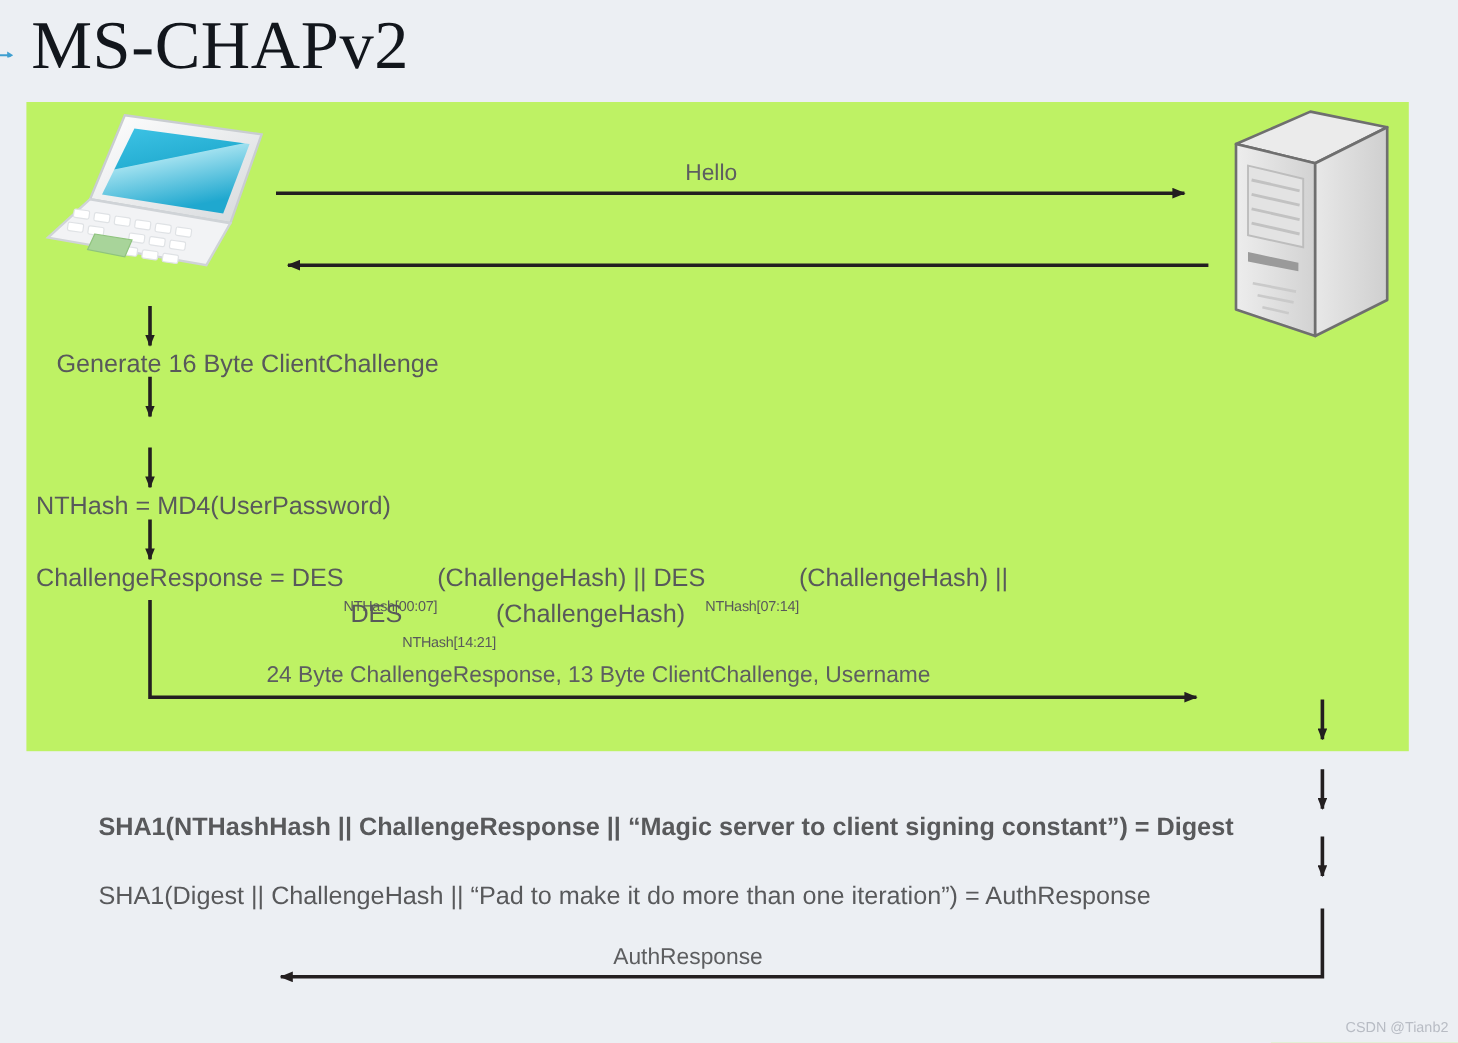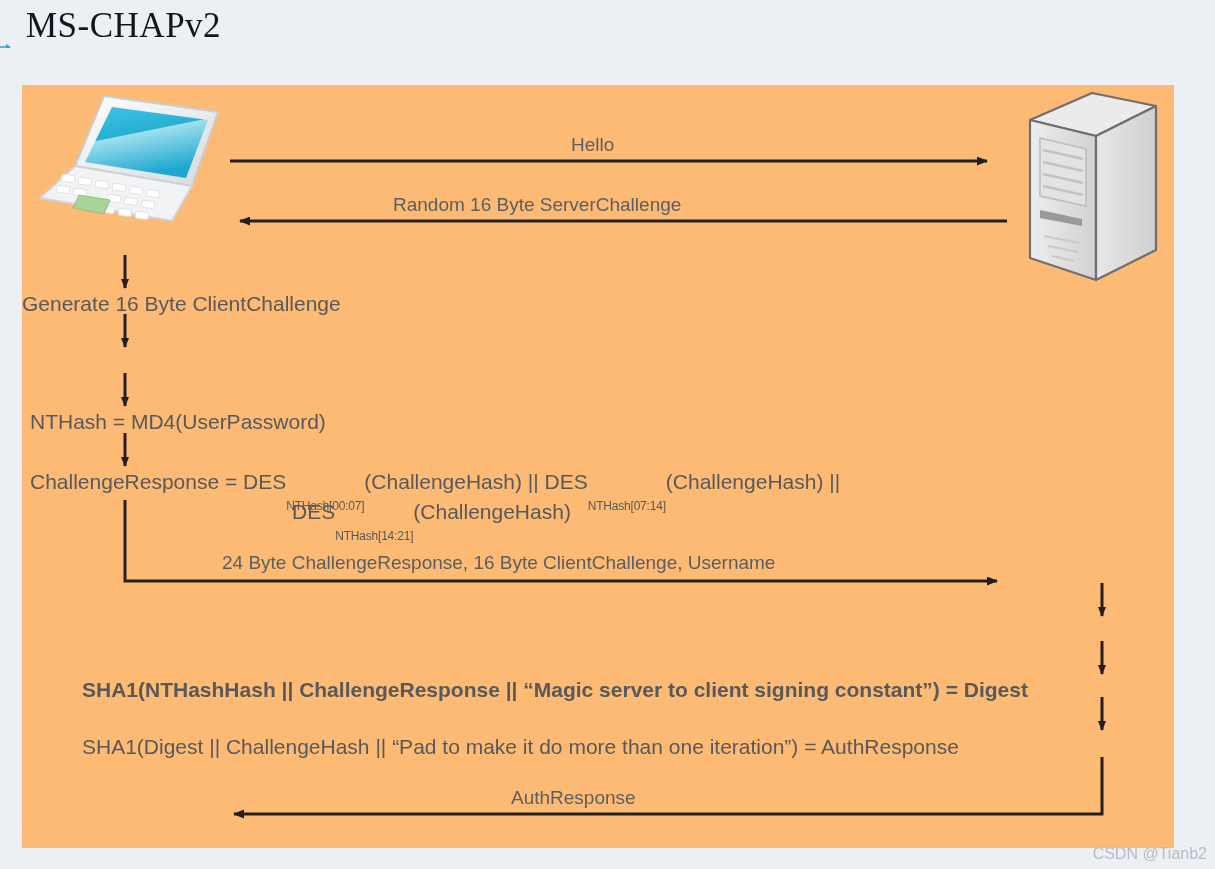--- a/index.html
+++ b/index.html
@@ -22,34 +22,34 @@
     top: 38px;
     width: 14px;
     height: 10px;
     overflow: hidden;
   }
   #slide-title {
     position: absolute;
     left: 26px;
     top: 6px;
     font-family: "Liberation Serif", serif;
-    font-size: 35px;
+    font-size: 57px;
     color: #12161c;
     letter-spacing: 0.5px;
     white-space: nowrap;
   }
 
   
   #diagram-panel {
     position: absolute;
     left: 22px;
     top: 85px;
     width: 1152px;
-    height: 763px;
-    background: #fdba74;
+    height: 541px;
+    background: #bef264;
   }
 
   
   #laptop-icon {
     position: absolute;
     left: 10px;
     top: 5px;
     width: 210px;
     height: 140px;
   }
@@ -93,21 +93,21 @@
     top: 21px;
     letter-spacing: -0.2px;
     text-align: center;
   }
 
   
   #watermark {
     position: absolute;
     right: 8px;
     bottom: 6px;
-    font-size: 16px;
+    font-size: 12px;
     color: #b8bcc4;
     font-family: "Liberation Sans", sans-serif;
     white-space: nowrap;
   }
 </style>
 </head>
 <body>
 
 <div id="slide-bullet">
   <svg width="14" height="10" viewBox="0 0 14 10">
@@ -221,25 +221,24 @@
 
       <line x1="1080" y1="498" x2="1080" y2="531" marker-end="url(#ah)"></line>
       <line x1="1080" y1="556" x2="1080" y2="589" marker-end="url(#ah)"></line>
       <line x1="1080" y1="612" x2="1080" y2="645" marker-end="url(#ah)"></line>
 
       <path d="M1080 672 L1080 729 L212 729" marker-end="url(#ahs)"></path>
     </g>
   </svg>
 
   <div class="lbl msg" style="left:549px; top:50px;">Hello</div>
-  <div class="lbl msg" style="left:371px; top:110px;">Random 16 Byte ServerChallenge</div>
-  <div class="lbl msg" style="left:200px; top:468px;">24 Byte ChallengeResponse, 16 Byte ClientChallenge, Username</div>
+  <div class="lbl msg" style="left:200px; top:468px;">24 Byte ChallengeResponse, 13 Byte ClientChallenge, Username</div>
   <div class="lbl msg" style="left:489px; top:703px;">AuthResponse</div>
 
-  <div class="lbl step" style="left:0; top:208px;">Generate 16 Byte ClientChallenge</div>
+  <div class="lbl step" style="left:25px; top:208px;">Generate 16 Byte ClientChallenge</div>
   <div class="lbl step" style="left:8px; top:326px;">NTHash = MD4(UserPassword)</div>
 
   <div class="lbl step" style="left:8px; top:386px;"><span>ChallengeResponse = DES</span><span class="sub">NTHash[00:07]</span><span>(ChallengeHash) || DES</span><span class="sub">NTHash[07:14]</span><span>(ChallengeHash) ||</span></div>
 
   <div class="lbl step" style="left:270px; top:416px;"><span>DES</span><span class="sub">NTHash[14:21]</span><span>(ChallengeHash)</span></div>
 
   <div class="lbl step" style="left:60px; top:594px;font-weight:bold;">SHA1(NTHashHash || ChallengeResponse || “Magic server to client signing constant”) = Digest</div>
   <div class="lbl step" style="left:60px; top:651px;">SHA1(Digest || ChallengeHash || “Pad to make it do more than one iteration”) = AuthResponse</div>
 
 </div>

